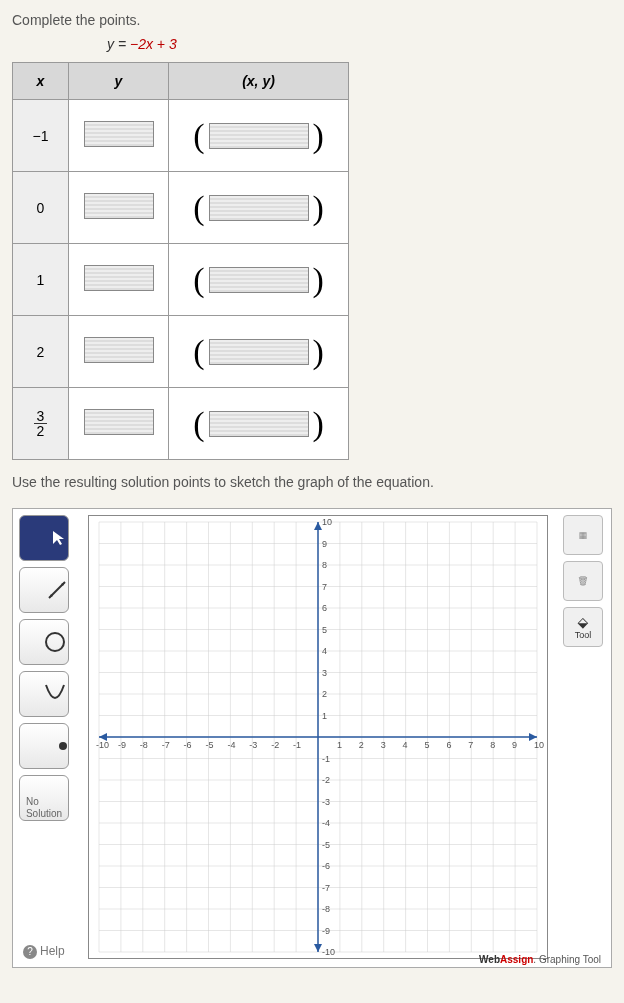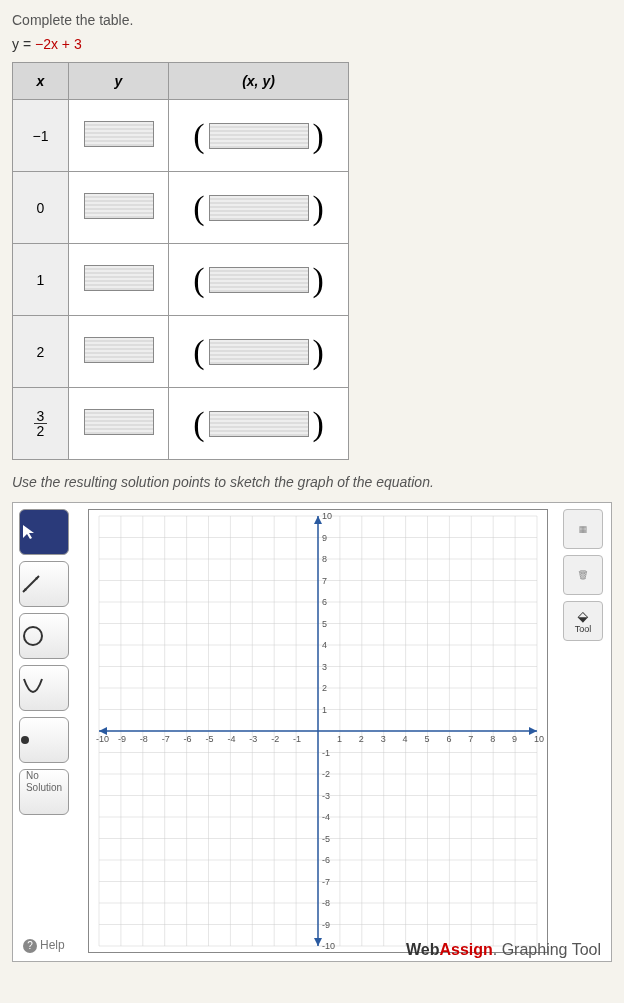--- a/index.html
+++ b/index.html
@@ -1,57 +1,57 @@
 <!DOCTYPE html>
 <html><head>
 <meta charset="utf-8">
 <style>
 * { box-sizing: border-box; margin: 0; padding: 0; }
 body { font-family: Arial, sans-serif; font-size: 14px; background: #e8e6e0; width: 624px; height: 1003px; overflow: hidden; position: relative; }
 .page { background: #f5f3ed; padding: 12px 12px 0 12px; height: 100%; }
 .instruction { color: #555; margin-bottom: 8px; }
-.equation { margin-bottom: 10px; }
+.equation { font-style: italic; margin-left: 95px; margin-bottom: 10px; }
 .eq-y { color: #333; }
 .eq-rhs { color: #b00; }
 .eq-plus3 { color: #b00; }
 table.main { border-collapse: collapse; margin-bottom: 14px; }
 table.main th, table.main td { border: 1px solid #999; text-align: center; vertical-align: middle; }
 table.main th { background: #d8d8d8; font-style: italic; font-weight: bold; padding: 10px 0; }
 table.main th.colx { width: 56px; }
 table.main th.coly { width: 100px; }
 table.main th.colxy { width: 180px; font-style: italic; }
 table.main td { height: 72px; background: #fff; }
 .xcell { background: #eee !important; }
 .frac { display: inline-block; text-align: center; line-height: 1; vertical-align: middle; }
 .frac .n { display:block; border-bottom:1px solid #333; padding:0 3px; }
 .frac .d { display:block; padding:0 3px; }
 .input-box { display:inline-block; width:70px; height:26px; border:1px solid #888; background: repeating-linear-gradient(0deg,#ddd,#ddd 2px,#eee 2px,#eee 4px); }
 .paren { font-size: 34px; font-family: Georgia, serif; vertical-align: middle; padding: 0 4px; }
 .xy-input { display:inline-block; width:100px; height:26px; border:1px solid #888; background: repeating-linear-gradient(0deg,#ddd,#ddd 2px,#eee 2px,#eee 4px); vertical-align: middle; }
-.instruction2 { color:#555; margin-bottom:12px;font-style:italic; }
+.instruction2 { color:#555; margin-bottom:18px; }
 .graph-wrap { position:relative; width:600px; height:460px; background:#fff; border:1px solid #aaa; }
 .toolbar { position:absolute; left:6px; top:6px; width:58px; }
-.tbtn { width:50px; height:46px; border:1px solid #999; border-radius:6px; background: linear-gradient(#fff,#e8e8e8); margin-bottom:6px; display:flex; align-items:center; justify-content:flex-start; font-size:11px; color:#555; cursor:pointer; }
+.tbtn { width:50px; height:46px; border:1px solid #999; border-radius:6px; background: linear-gradient(#fff,#e8e8e8); margin-bottom:6px; display:flex; align-items:center; justify-content:flex-end; font-size:11px; color:#555; cursor:pointer; }
 .tbtn.sel { background:#2a3a7a; color:#fff; }
 .tbtn svg { pointer-events:none; }
 .right-tools { position:absolute; right:4px; top:6px; width:44px; }
 .rbtn { width:40px; height:40px; border:1px solid #bbb; border-radius:4px; background:#f0f0f0; margin-bottom:6px; display:flex; flex-direction:column; align-items:center; justify-content:center; font-size:9px; color:#888; cursor:pointer; }
 .rbtn.fill { color:#333; }
 .graph-area { position:absolute; left:75px; top:6px; width:460px; height:444px; border:1px solid #888; background:#fff; }
 .help { position:absolute; left:10px; bottom:8px; font-size:12px; color:#777; }
 .help-icon { display:inline-block; width:14px; height:14px; border-radius:50%; background:#888; color:#fff; text-align:center; line-height:14px; font-size:10px; margin-right:3px; }
-.footer { position:absolute; right:10px; bottom:2px; font-size:16px; color:#555; }
+.footer { position:absolute; right:10px; bottom:2px; font-size:10px; color:#555; }
 .footer .wa1 { color:#333; font-weight:bold; }
 .footer .wa2 { color:#c00; font-weight:bold; }
 </style>
 </head>
 <body>
 
 <div class="page">
-  <div class="instruction">Complete the table.</div>
+  <div class="instruction">Complete the points.</div>
   <div class="equation">
     <span class="eq-y">y = </span><span class="eq-rhs">−2x</span><span class="eq-plus3"> + 3</span>
   </div>
 
   <table class="main">
     <tbody>
         <tr>
       <th class="colx">x</th>
       <th class="coly">y</th>
       <th class="colxy">(x, y)</th>

